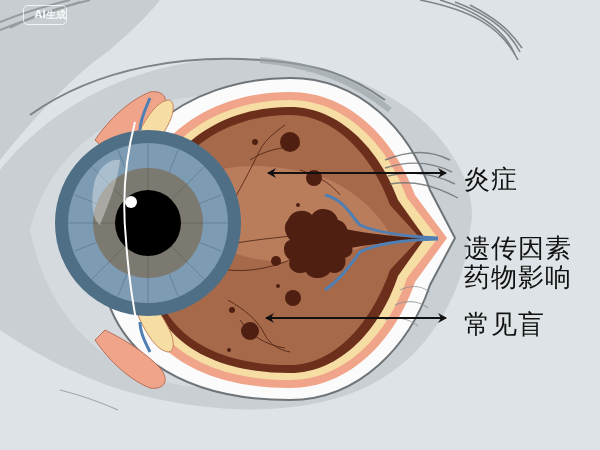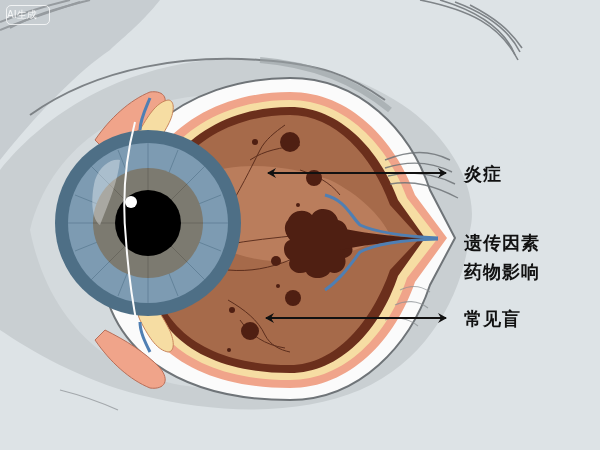--- a/index.html
+++ b/index.html
@@ -6,34 +6,35 @@
   body {
     width: 600px; height: 450px; overflow: hidden;
     background: #dde3e6;
     font-family: "DejaVu Sans", sans-serif;
     position: relative;
   }
   #stage { position: absolute; left: 0; top: 0; width: 600px; height: 450px; }
   .label {
     position: absolute;
     font-family: "DejaVu Sans", sans-serif;
-    font-weight: bold;
-    font-size: 18px;
+    font-weight: normal;
+    font-size: 26px;
     color: #111;
     letter-spacing: 1px;
     white-space: nowrap;
   }
   .watermark {
-    position: absolute; left: 6px; top: 5px;
+    position: absolute; left: 23px; top: 5px;
     width: 42px; height: 18px;
     border: 1px solid rgba(255,255,255,0.75);
     border-radius: 5px;
     color: rgba(255,255,255,0.85);
-    font-size: 10px; line-height: 18px; text-align: left;
+    font-size: 10px; line-height: 18px; text-align: right;
     font-family: "DejaVu Sans", sans-serif;
+    font-weight: bold;
   }
 </style>
 </head>
 <body>
 
 <div id="stage">
   <svg width="600" height="450" viewBox="0 0 600 450" xmlns="http://www.w3.org/2000/svg">
     <defs>
       <marker id="arrowEnd" markerWidth="10" markerHeight="10" refX="8" refY="5" orient="auto" markerUnits="userSpaceOnUse">
         <path d="M0,0 L9,5 L0,10 L3,5 Z" fill="#111"></path>

